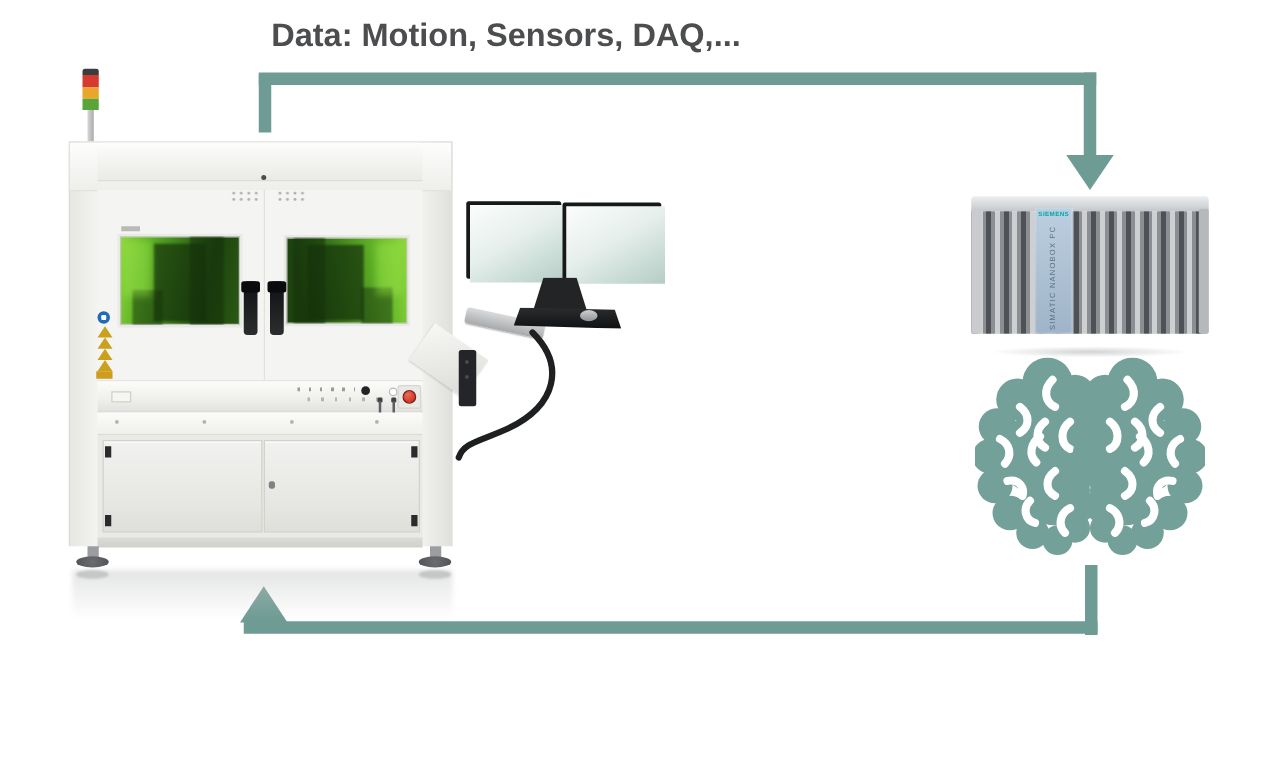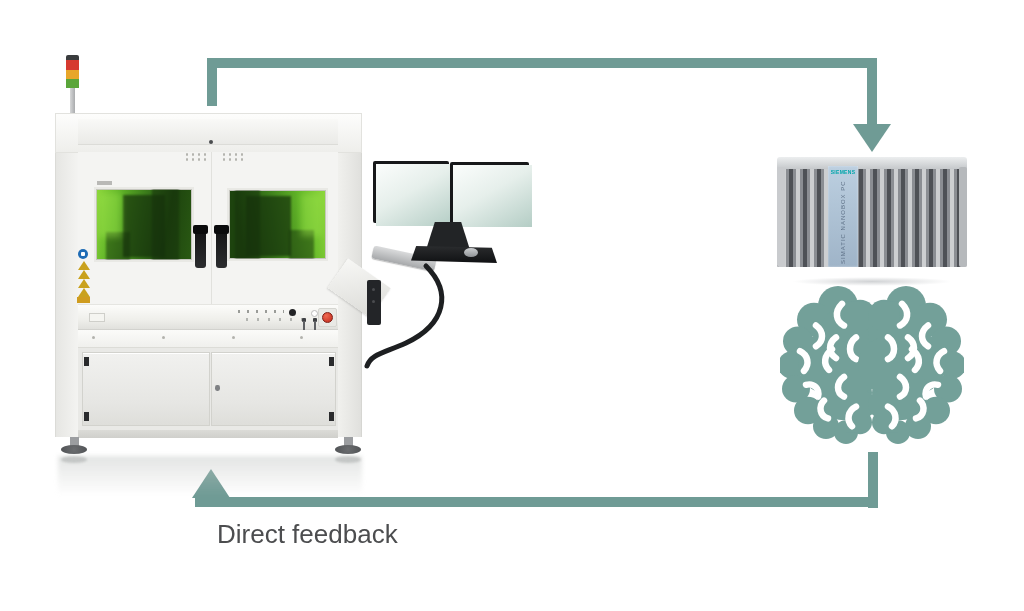--- a/index.html
+++ b/index.html
@@ -121,29 +121,29 @@
   
   .brain{left:780px;top:286px;width:184px;height:162px;}
   .brain-fill{fill:var(--brain,#73A099);}
   .fold{stroke:#fff;stroke-width:6.5;fill:none;stroke-linecap:round;}
 </style>
 </head>
 <body>
 
 <div id="canvas">
 
+  <div class="lbl lbl-top">Data: Motion, Sensors, DAQ,...</div>
   <div class="tealline dl-v-left"></div>
   <div class="tealline dl-h"></div>
   <div class="tealline dl-v-right"></div>
   <div class="arrow-down"></div>
 
   <div class="tealline fb-v-right"></div>
   <div class="tealline fb-h"></div>
   <div class="arrow-up"></div>
-  <div class="lbl lbl-bot">Direct feedback</div>
 
   <div class="m-refl"></div>
   <div class="foot-refl" style="left:61px;top:456px;"></div>
   <div class="foot-refl" style="left:335px;top:456px;"></div>
 
   <div class="twr-pole"></div>
   <div class="twr-cap"></div>
   <div class="twr-red"></div>
   <div class="twr-amb"></div>
   <div class="twr-grn"></div>

